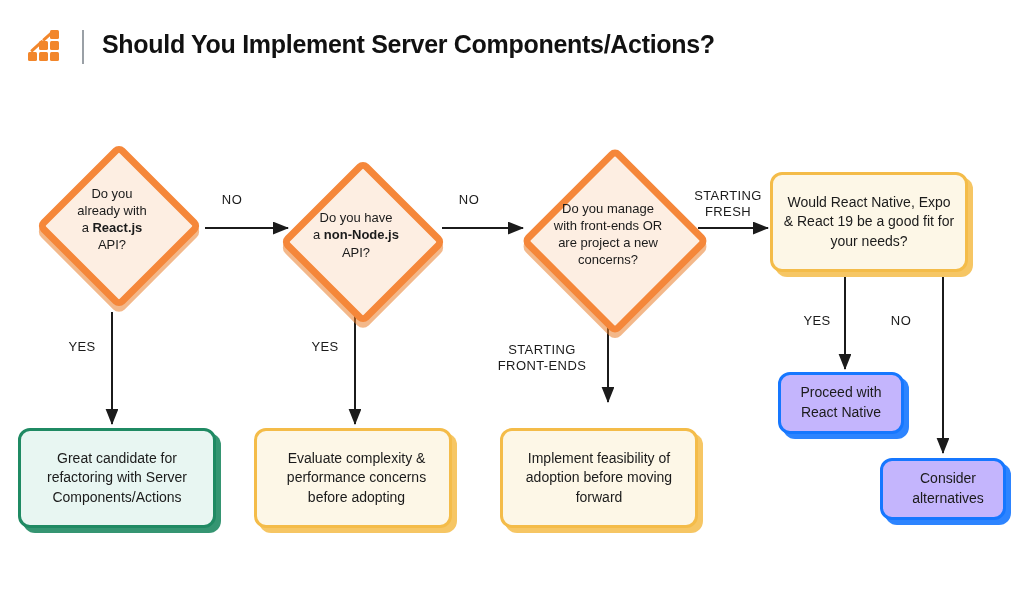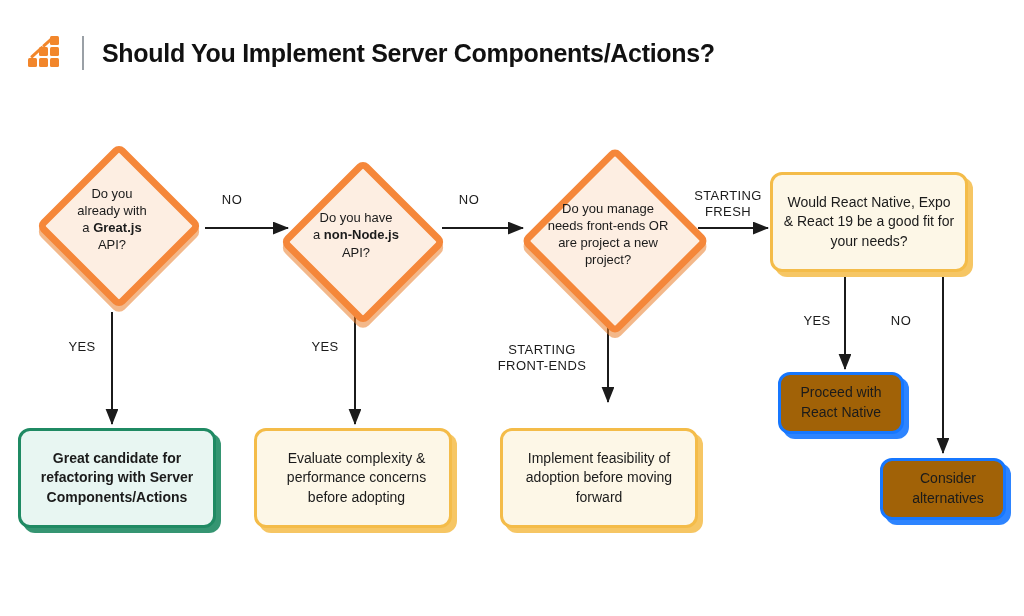--- a/index.html
+++ b/index.html
@@ -15,21 +15,21 @@
     overflow: hidden;
     color: #1a1a1a;
   }
 
   
   .header {
     position: absolute;
     left: 28px;
     top: 30px;
     display: flex;
-    align-items: center;
+    align-items: flex-start;
     height: 46px;
   }
   .logo-mark {
     width: 34px;
     height: 34px;
     position: relative;
     flex: 0 0 auto;
   }
   .logo-mark .sq {
     position: absolute;
@@ -116,24 +116,23 @@
     background: #FDF7E7;
     border-color: #F4BC49;
     border-width: 3px;
     box-shadow: 5px 5px 0 rgba(244,188,73,0.85);
   }
   .box.green {
     background: #E8F6F2;
     border-color: #1F8A63;
     border-width: 3px;
     box-shadow: 5px 5px 0 rgba(31,138,99,0.9);
-    font-weight: bold;
   }
   .box.blue {
-    background: #a16207;
+    background: #c4b5fd;
     border-color: #1677FF;
     border-width: 3px;
     box-shadow: 5px 5px 0 rgba(22,119,255,0.9);
   }
 
   
   .edge-label {
     position: absolute;
     font-size: 13px;
     letter-spacing: 0.4px;
@@ -203,41 +202,41 @@
 <div class="edge-label" style="left:483px; top:342px; width:118px;">STARTING
 FRONT-ENDS</div>
 <div class="edge-label" style="left:795px; top:313px; width:44px;">YES</div>
 <div class="edge-label" style="left:879px; top:313px; width:44px;">NO</div>
 
 <div class="node diamond" style="left:28px; top:136px; width:168px; height:166px;">
   <div class="dia-shape"></div>
   <div class="dia-text">
     <div>Do you</div>
     <div>already with</div>
-    <div><span>a </span><b>Great.js</b></div>
+    <div><span>a </span><b>React.js</b></div>
     <div>API?</div>
   </div>
 </div>
 
 <div class="node diamond" style="left:272px; top:152px; width:168px; height:166px;">
   <div class="dia-shape"></div>
   <div class="dia-text">
     <div>Do you have</div>
     <div><span>a </span><b>non-Node.js</b></div>
     <div>API?</div>
   </div>
 </div>
 
 <div class="node diamond wide" style="left:516px; top:144px; width:184px; height:180px;align-items:center;">
   <div class="dia-shape"></div>
   <div class="dia-text">
     <div>Do you manage</div>
-    <div>needs front-ends OR</div>
+    <div>with front-ends OR</div>
     <div>are project a new</div>
-    <div>project?</div>
+    <div>concerns?</div>
   </div>
 </div>
 
 <div class="node box amber" style="left:770px; top:172px; width:198px; height:100px;">Would React Native, Expo &amp; React 19 be a good fit for your needs?</div>
 
 <div class="node box green" style="left:18px; top:428px; width:198px; height:100px;">Great candidate for refactoring with Server Components/Actions</div>
 
 <div class="node box amber" style="left:254px; top:428px; width:198px; height:100px;padding-left:17px;">Evaluate complexity &amp; performance concerns before adopting</div>
 
 <div class="node box amber" style="left:500px; top:428px; width:198px; height:100px;">Implement feasibility of adoption before moving forward</div>

